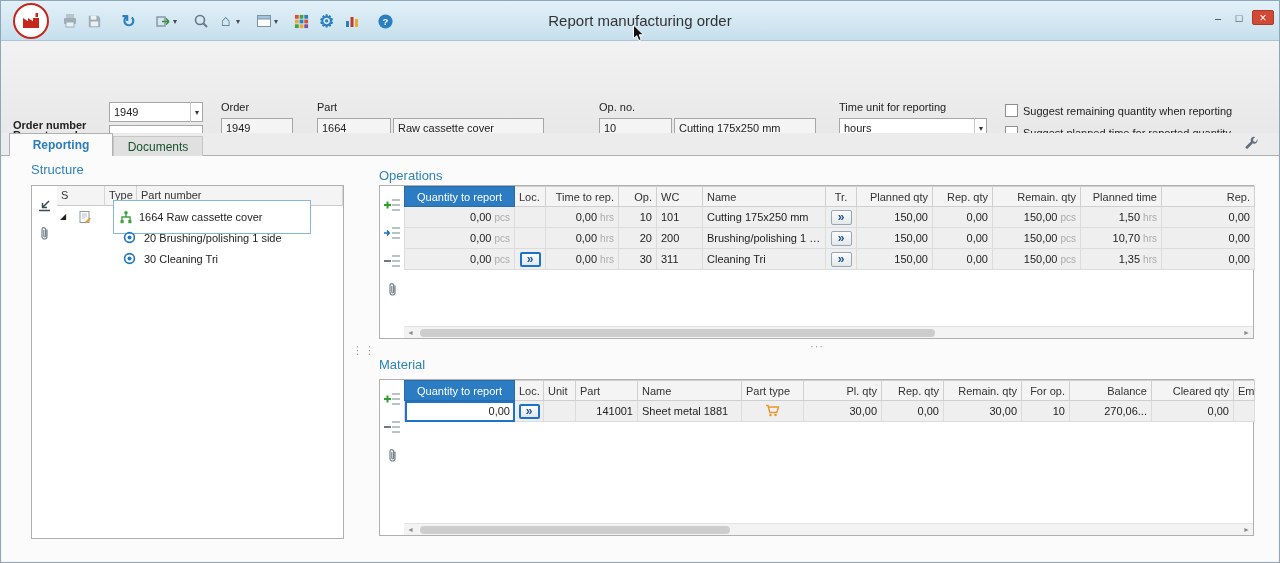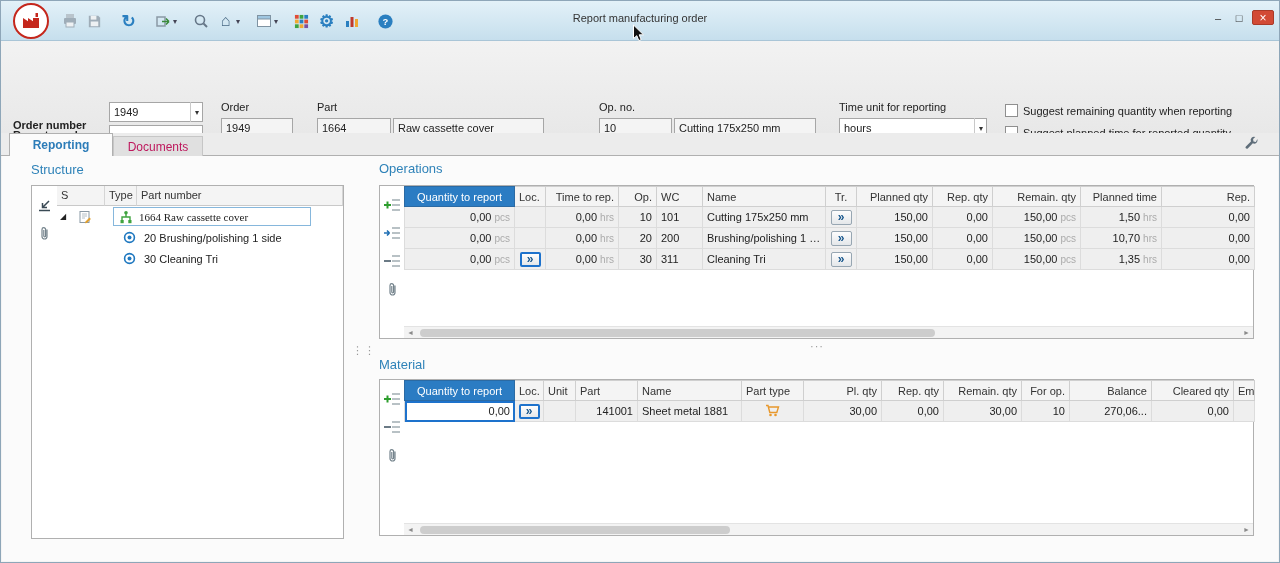--- a/index.html
+++ b/index.html
@@ -10,21 +10,21 @@
   .titlebar{position:absolute;left:0;top:0;right:0;height:40px;
     background:linear-gradient(#e3f1f8,#c6dfed);border-bottom:1px solid #a9c5d7;}
   .logo{position:absolute;left:12px;top:2px;width:36px;height:36px;border-radius:50%;
     background:#fff;border:2px solid #c5271c;display:flex;align-items:center;justify-content:center;z-index:2;}
   .tb-icons{position:absolute;left:56px;top:8px;height:24px;display:flex;align-items:center;}
   .tb-btn{width:25px;height:24px;display:flex;align-items:center;justify-content:center;cursor:pointer;}
   .grp{margin-left:9px}
   .caret{font-size:8px;color:#445;margin-left:-2px;margin-right:2px;cursor:pointer;}
   .glyph-blue{font-size:17px;color:#2a7fc0;font-weight:bold;}
   .glyph-home{font-size:16px;color:#4a6a85;}
-  .win-title{position:absolute;left:0;right:0;top:11px;text-align:center;font-size:11px;color:#333;pointer-events:none;}
+  .win-title{position:absolute;left:0;right:0;top:11px;text-align:center;font-size:15px;color:#333;pointer-events:none;}
   .win-ctrl{position:absolute;top:9px;width:18px;height:15px;display:flex;align-items:center;justify-content:center;
     font-size:11px;color:#333;cursor:pointer;}
   .win-ctrl.close{width:22px;background:#d24a35;color:#fff;border-radius:2px;border:1px solid #a93a28;font-size:12px;}
 
   
   .headerform{position:absolute;left:0;top:40px;right:0;height:92px;background:linear-gradient(#f2f2f2,#e8e8e8);}
   .lbl{position:absolute;font-size:11px;color:#222;white-space:nowrap;}
   .lbl.b{font-weight:bold;}
   .fld{position:absolute;height:20px;border:1px solid #a6a6a6;background:#fff;font-size:11px;
     padding:2px 4px;color:#222;font-family:"Liberation Sans",sans-serif;}
@@ -37,39 +37,39 @@
   .cb{position:absolute;display:flex;align-items:center;gap:5px;font-size:11px;color:#222;}
   .cb-box{width:13px;height:13px;border:1px solid #8f8f8f;background:#fff;display:flex;align-items:center;justify-content:center;cursor:pointer;}
   .cb-mark{display:none;font-size:11px;color:#333;line-height:10px;font-weight:bold;}
   .cb-box.checked .cb-mark{display:block;}
 
   
   .tabbar{position:absolute;left:0;top:132px;right:0;height:23px;background:#ececec;border-bottom:1px solid #b0b0b0;}
   .tab{position:absolute;display:flex;align-items:center;justify-content:center;font-size:12px;cursor:pointer;}
   .tab.active{left:8px;top:0;width:104px;height:23px;background:#fbfbfb;border:1px solid #b0b0b0;border-bottom:none;
     color:#2c7cb8;font-weight:bold;z-index:2;}
-  .tab.inactive{left:112px;top:3px;width:90px;height:20px;background:#e0e0e0;border:1px solid #c6c6c6;border-bottom:none;color:#be185d;}
+  .tab.inactive{left:112px;top:3px;width:90px;height:20px;background:#e0e0e0;border:1px solid #c6c6c6;border-bottom:none;color:#14532d;}
   .wrench{position:absolute;right:20px;top:3px;cursor:pointer;}
 
   
   .content{position:absolute;left:1px;top:155px;right:1px;bottom:1px;background:#fbfbfb;}
   .panel-title{position:absolute;font-size:13px;color:#2e82b8;}
   .panel{position:absolute;background:#fff;border:1px solid #b0b0b0;}
   .side-tools{position:absolute;left:0;top:0;width:24px;display:flex;flex-direction:column;align-items:center;padding-top:11px;gap:12px;}
   .tool{width:18px;height:16px;display:flex;align-items:center;justify-content:center;cursor:pointer;}
 
   
   .tree{position:absolute;left:25px;top:0;right:0;bottom:0;}
   .tree-head{display:flex;height:20px;font-size:11px;color:#333;}
   .tree-head>div{background:#f4f4f4;border-right:1px solid #d5d5d5;border-bottom:1px solid #c9c9c9;padding:3px 0 0 4px;overflow:hidden;}
   .th-s{width:48px}.th-type{width:32px}.th-part{flex:1}
   .tree-row{display:flex;align-items:center;height:21px;font-size:11px;color:#222;cursor:default;}
   .expander{width:13px;margin-left:3px;font-size:8px;color:#222;cursor:pointer;}
   .s-icon{width:24px;display:flex;justify-content:center;}
-  .sel-box{display:flex;align-items:center;gap:6px;border:1px solid #86b7dc;height:19px;padding:0 5px;margin-left:16px;width:198px;background:#fff;font-family:Liberation Serif, serif;}
+  .sel-box{display:flex;align-items:center;gap:6px;border:1px solid #86b7dc;height:34px;padding:0 5px;margin-left:16px;width:198px;background:#fff;}
   .tree-child{padding-left:66px;gap:8px;display:flex;}
 
   
   table.grid{border-collapse:collapse;table-layout:fixed;font-size:11px;background:#0ea5e9;position:absolute;left:24px;top:0;}
   .grid th{height:20px;background:#f4f4f4;border:1px solid #cfcfcf;font-weight:normal;color:#333;
     padding:0 4px;overflow:hidden;white-space:nowrap;text-align:left;}
   .grid th.num{text-align:right}
   .grid th.ctr{text-align:center}
   .grid td{height:21px;background:#efefef;border:1px solid #dcdcdc;padding:0 4px;overflow:hidden;
     white-space:nowrap;text-overflow:ellipsis;color:#222;}
@@ -338,21 +338,21 @@
               <circle cx="6.5" cy="6.5" r="4.9" fill="none" stroke="#1f78c0" stroke-width="1.6"></circle>
               <circle cx="6.5" cy="6.5" r="2" fill="#1f78c0"></circle>
             </svg>
           <span>30  Cleaning Tri</span>
         </div>
       </div>
     </div>
 
     <div class="grip" style="left:350px;top:188px"><span>⋮</span><span>⋮</span></div>
 
-    <div class="panel-title" style="left:377px;top:5px">Operations</div>
+    <div class="panel-title" style="left:377px;top:12px">Operations</div>
     <div class="panel" style="left:377px;top:29px;width:875px;height:154px">
       <div class="side-tools">
         <div class="tool">
             <svg width="17" height="14" viewBox="0 0 17 14">
               <g stroke="#9aa6ad" stroke-width="1.4">
                 <line x1="8" y1="2" x2="16" y2="2"></line>
                 <line x1="8" y1="7" x2="16" y2="7"></line>
                 <line x1="8" y1="12" x2="16" y2="12"></line>
               </g>
               <g stroke="#2e9e2e" stroke-width="2">

